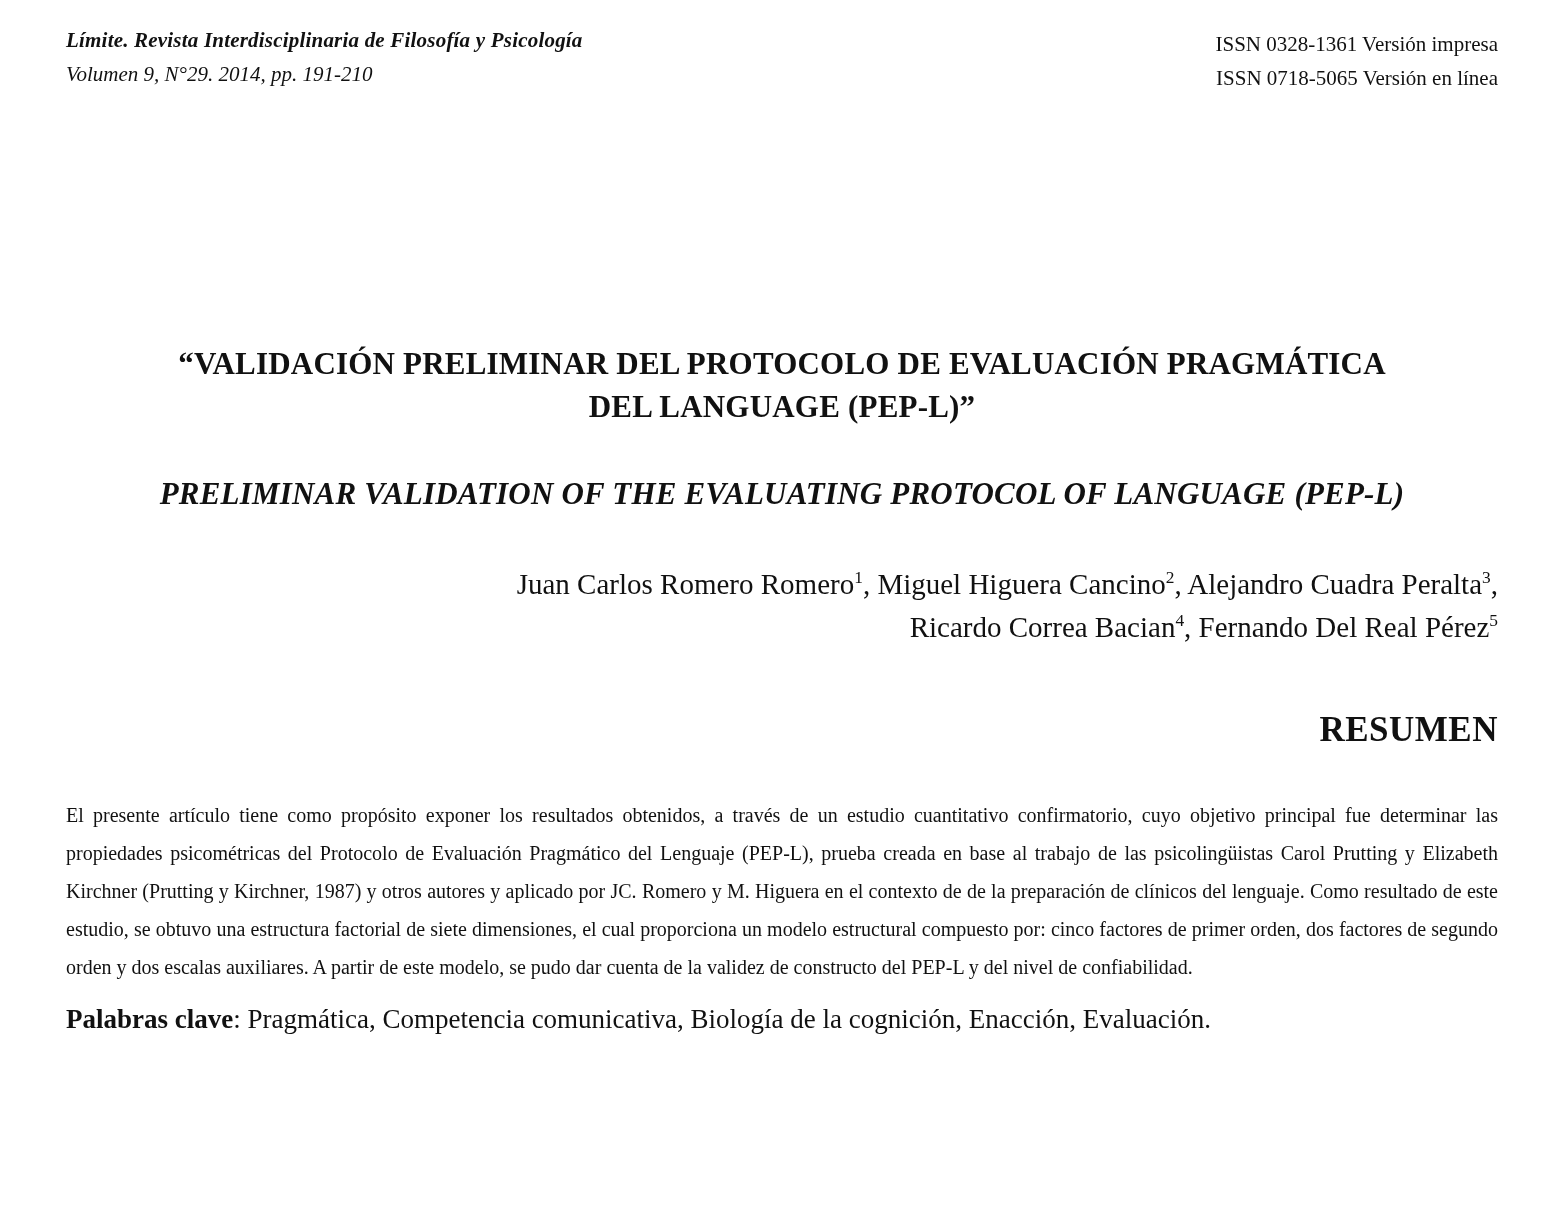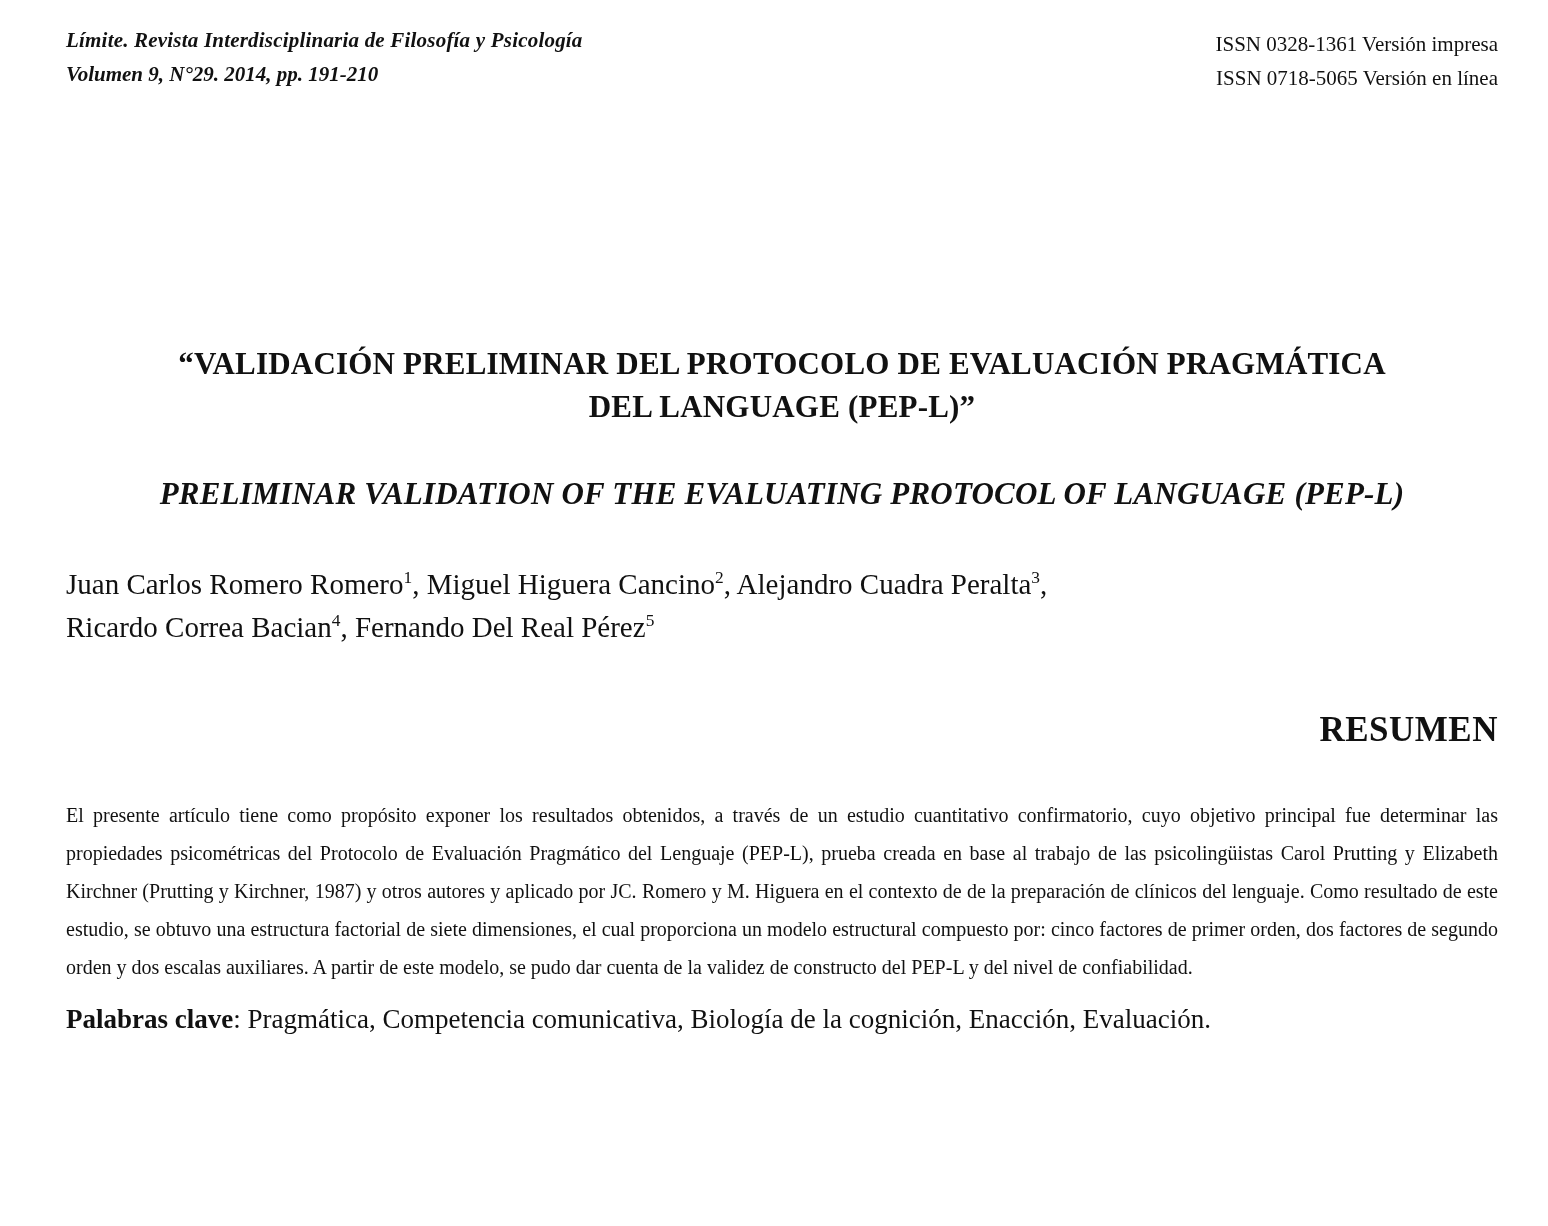--- a/index.html
+++ b/index.html
@@ -28,21 +28,20 @@
     font-size: 21px;
   }
   .header-left .journal-title {
     font-style: italic;
     font-weight: bold;
     letter-spacing: 0.2px;
   }
   .header-left .journal-volume {
     font-style: italic;
     margin-top: 9px;
-    font-weight: bold;
   }
   .header-right {
     text-align: right;
     line-height: 1.6;
     font-size: 21px;
   }
   .title-es {
     font-size: 31px;
     font-weight: bold;
     text-align: center;
@@ -55,21 +54,21 @@
     font-size: 31px;
     font-weight: bold;
     font-style: italic;
     text-align: center;
     line-height: 1.38;
     max-width: 1430px;
     margin: 44px auto 0 auto;
     letter-spacing: 0.2px;
   }
   .authors {
-    text-align: left;
+    text-align: right;
     font-size: 29px;
     line-height: 1.45;
     margin-top: 48px;
   }
   .authors sup {
     font-size: 0.6em;
     line-height: 0;
   }
   .resumen-heading {
     text-align: right;

